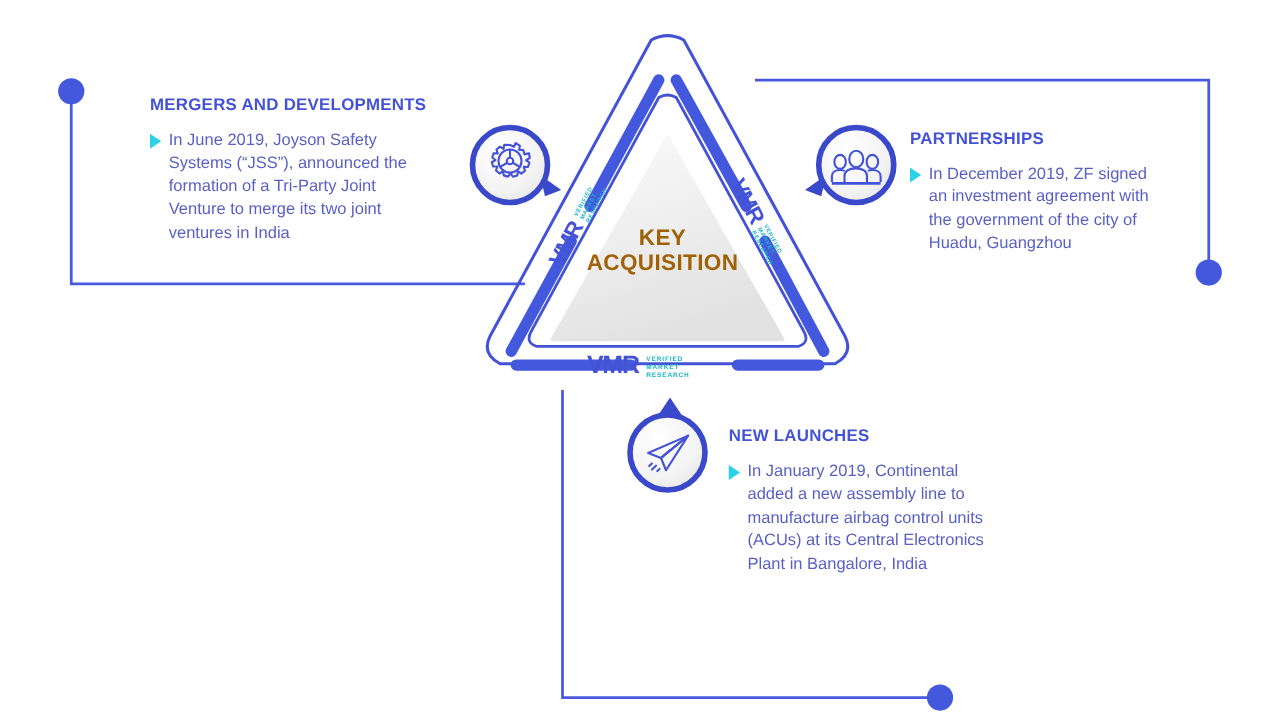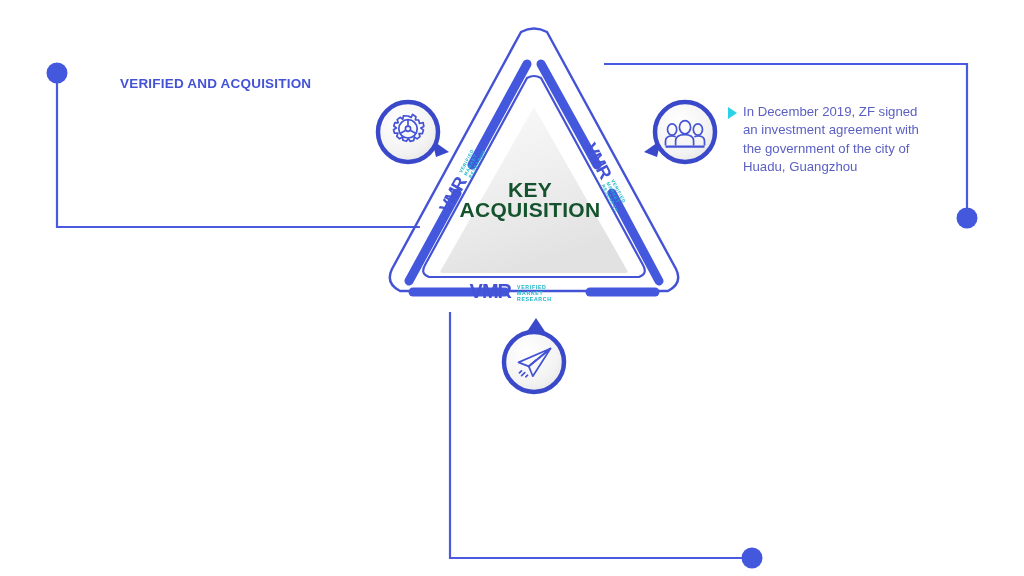--- a/index.html
+++ b/index.html
@@ -30,22 +30,22 @@
     font-size:13.2px;line-height:18.4px;color:#5a5fc4;
   }
 
   #blk-mergers{left:120px;top:76px;width:210px;}
   #blk-partnerships{left:728px;top:103px;width:205px;}
   #blk-launches{left:583px;top:341px;width:205px;}
 
   
   #key-label{
     position:absolute;left:455px;top:180px;width:150px;
-    text-align:center;font-size:21px;font-weight:bold;
-    line-height:20px;color:#14532d;letter-spacing:.3px;
+    text-align:center;font-size:18px;font-weight:bold;
+    line-height:20px;color:#a16207;letter-spacing:.3px;
   }
 
   
   .wm-word{font-family:"Liberation Sans", sans-serif;font-weight:bold;}
 </style>
 </head>
 <body>
 
 <div id="stage">
 
@@ -169,24 +169,36 @@
     </g>
 
   </svg>
 
   <div id="key-label">
     <div>KEY</div>
     <div>ACQUISITION</div>
   </div>
 
   <div class="block" id="blk-mergers">
-    <div class="hd">VERIFIED AND ACQUISITION</div>
+    <div class="hd">MERGERS AND DEVELOPMENTS</div>
+    <div class="row">
+      <span class="bullet"></span>
+      <span class="body">In June 2019, Joyson Safety Systems (“JSS”), announced the formation of a Tri-Party Joint Venture to merge its two joint ventures in India</span>
+    </div>
   </div>
 
   <div class="block" id="blk-partnerships">
+    <div class="hd">PARTNERSHIPS</div>
     <div class="row">
       <span class="bullet"></span>
       <span class="body">In December 2019, ZF signed an investment agreement with the government of the city of Huadu, Guangzhou</span>
     </div>
   </div>
 
+  <div class="block" id="blk-launches">
+    <div class="hd">NEW LAUNCHES</div>
+    <div class="row">
+      <span class="bullet"></span>
+      <span class="body">In January 2019, Continental added a new assembly line to manufacture airbag control units (ACUs) at its Central Electronics Plant in Bangalore, India</span>
+    </div>
+  </div>
 
 </div>
 
 </body></html>

